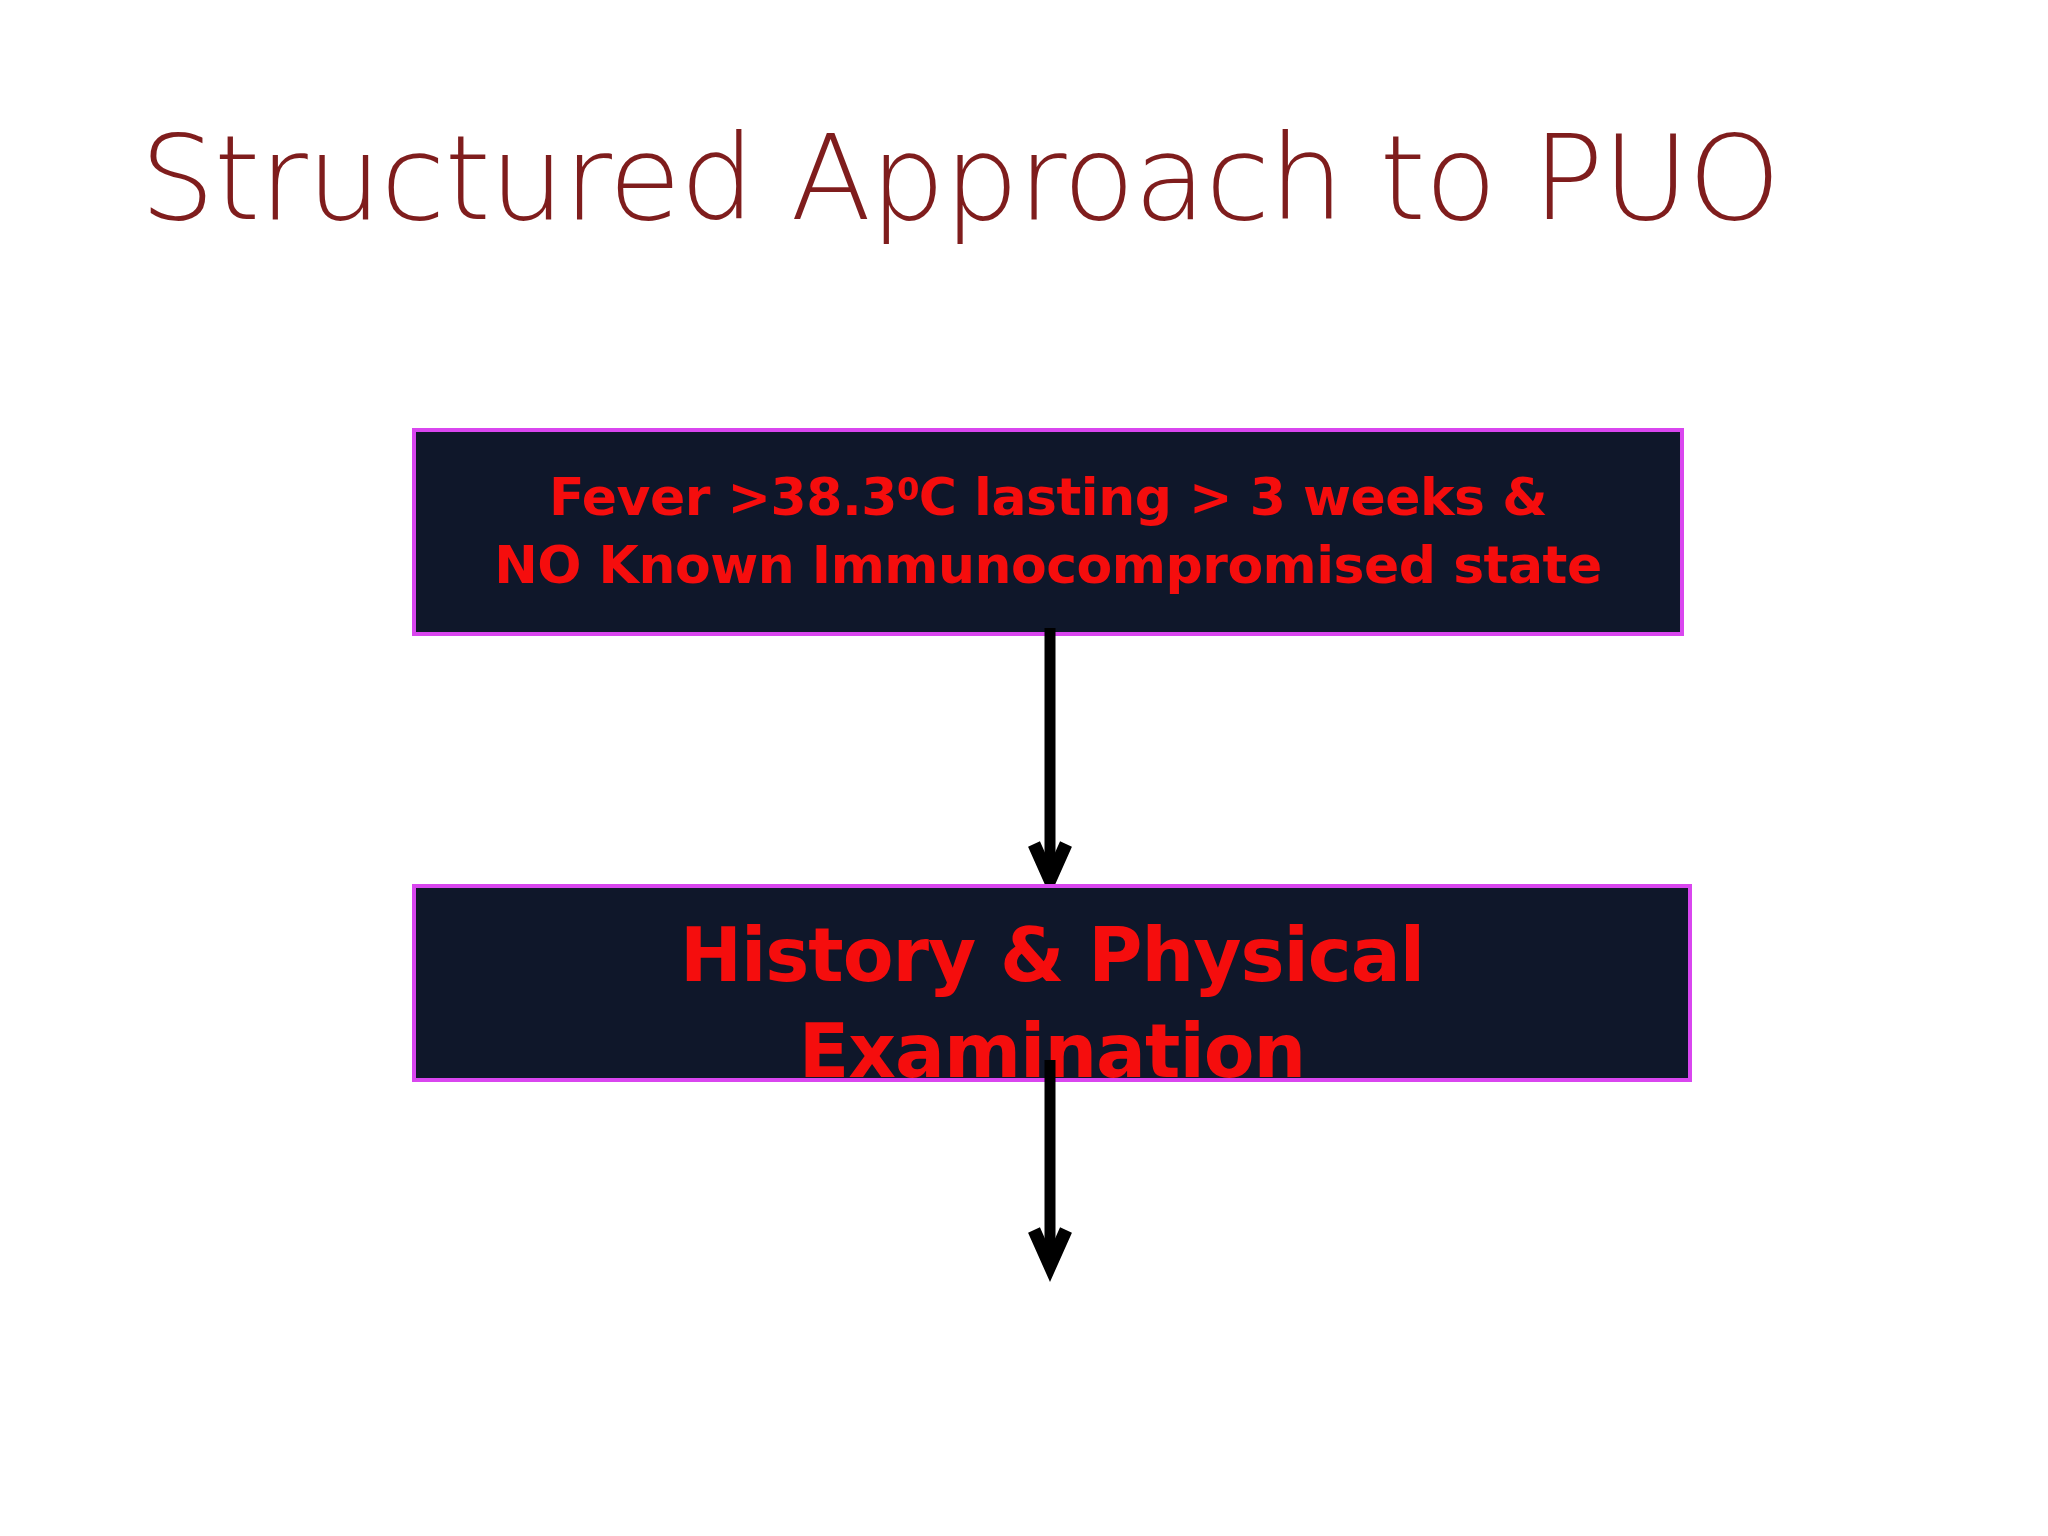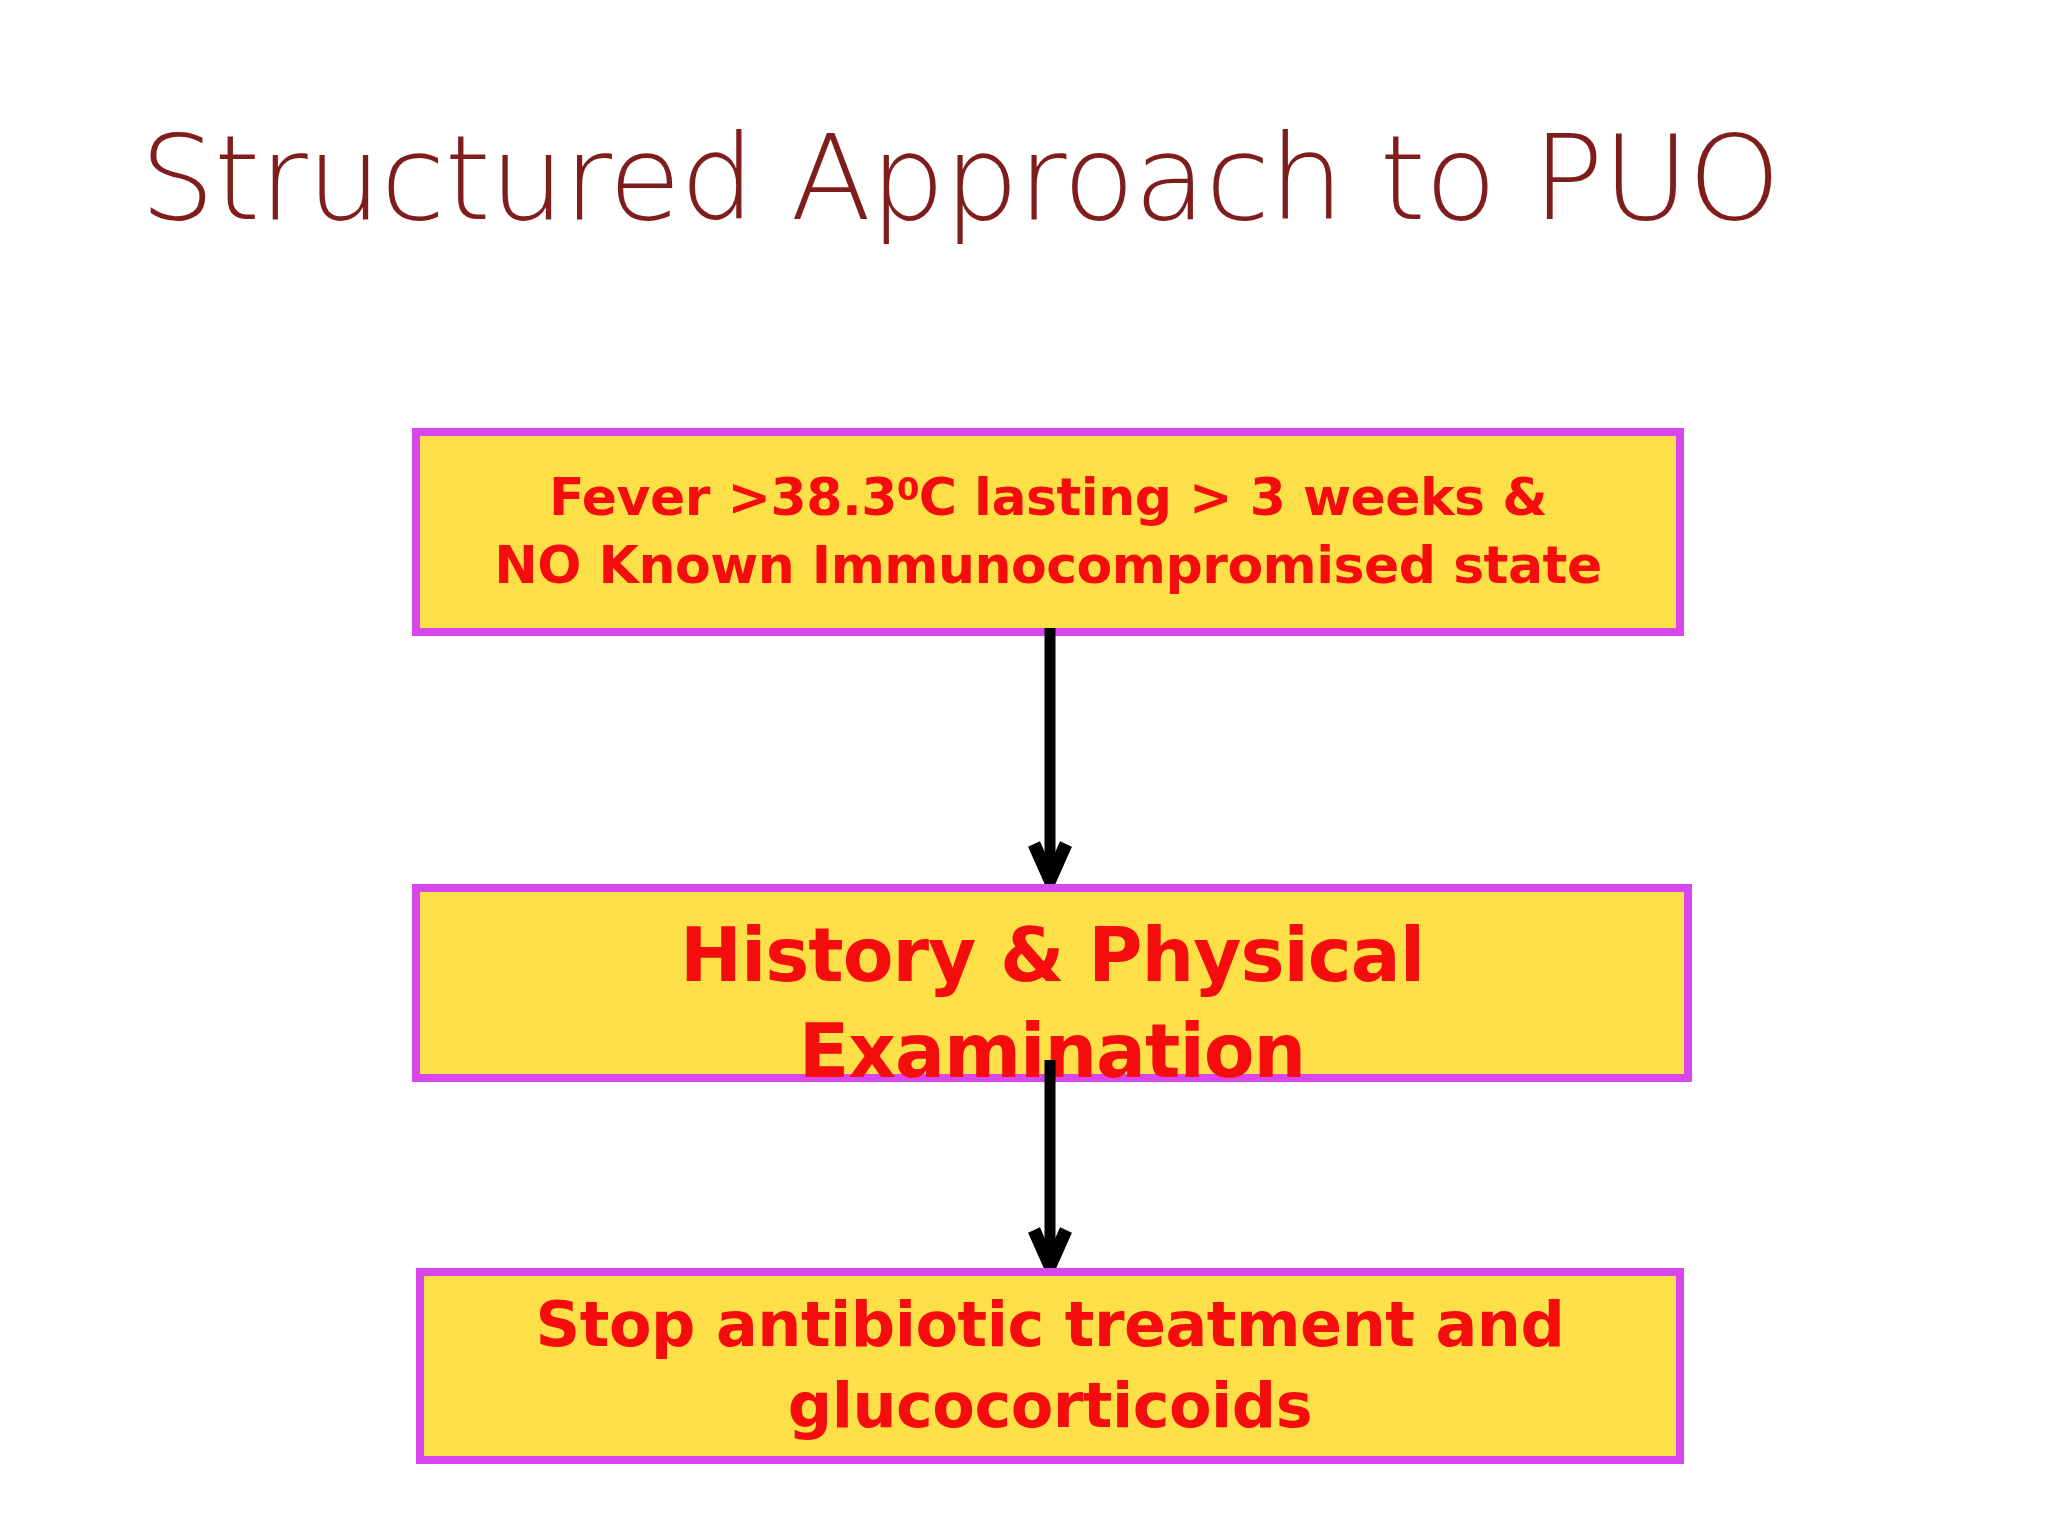--- a/index.html
+++ b/index.html
@@ -36,22 +36,22 @@
     position: absolute;
     left: 0;
     top: 0;
     width: 2048px;
     height: 1536px;
   }
 
   .flow-box {
     position: absolute;
     box-sizing: border-box;
-    background: #fde047;
-    border: 8px solid #d946ef;
+    background: #0f172a;
+    border: 4px solid #d946ef;
     display: flex;
     align-items: center;
     justify-content: center;
     text-align: center;
   }
 
   .box-text {
     color: #F50D0D;
     font-family: "DejaVu Sans", sans-serif;
     font-weight: 700;
@@ -117,20 +117,14 @@
 
   <div class="flow-box" id="box-history">
     <div class="box-text">History &amp; Physical Examination</div>
   </div>
 
   <svg class="arrow-svg" id="arrow-2" viewBox="0 0 40 216">
     <line class="arrow-shaft" x1="20" y1="0" x2="20" y2="200"></line>
     <polyline class="arrow-head" points="4,170 20,206 36,170"></polyline>
   </svg>
 
-  <div class="flow-box" id="box-stop">
-    <div class="box-text">
-      <span>Stop antibiotic treatment and</span><br>
-      <span>glucocorticoids</span>
-    </div>
-  </div>
 
 </div>
 
 </body></html>

